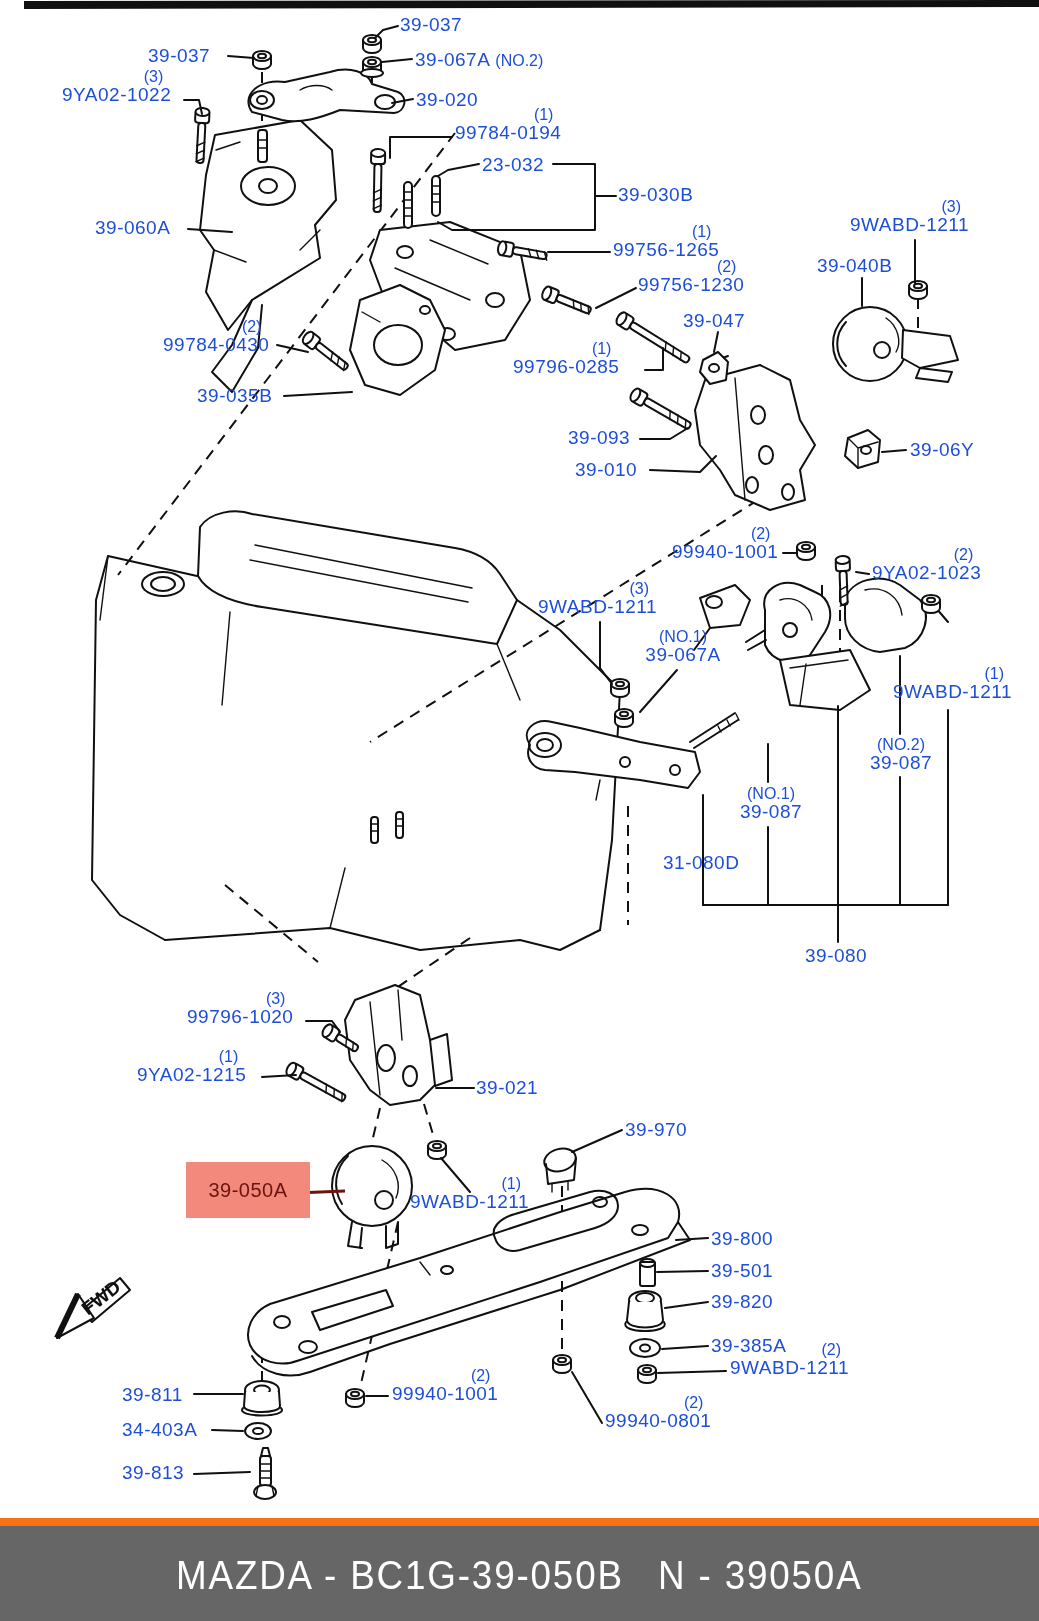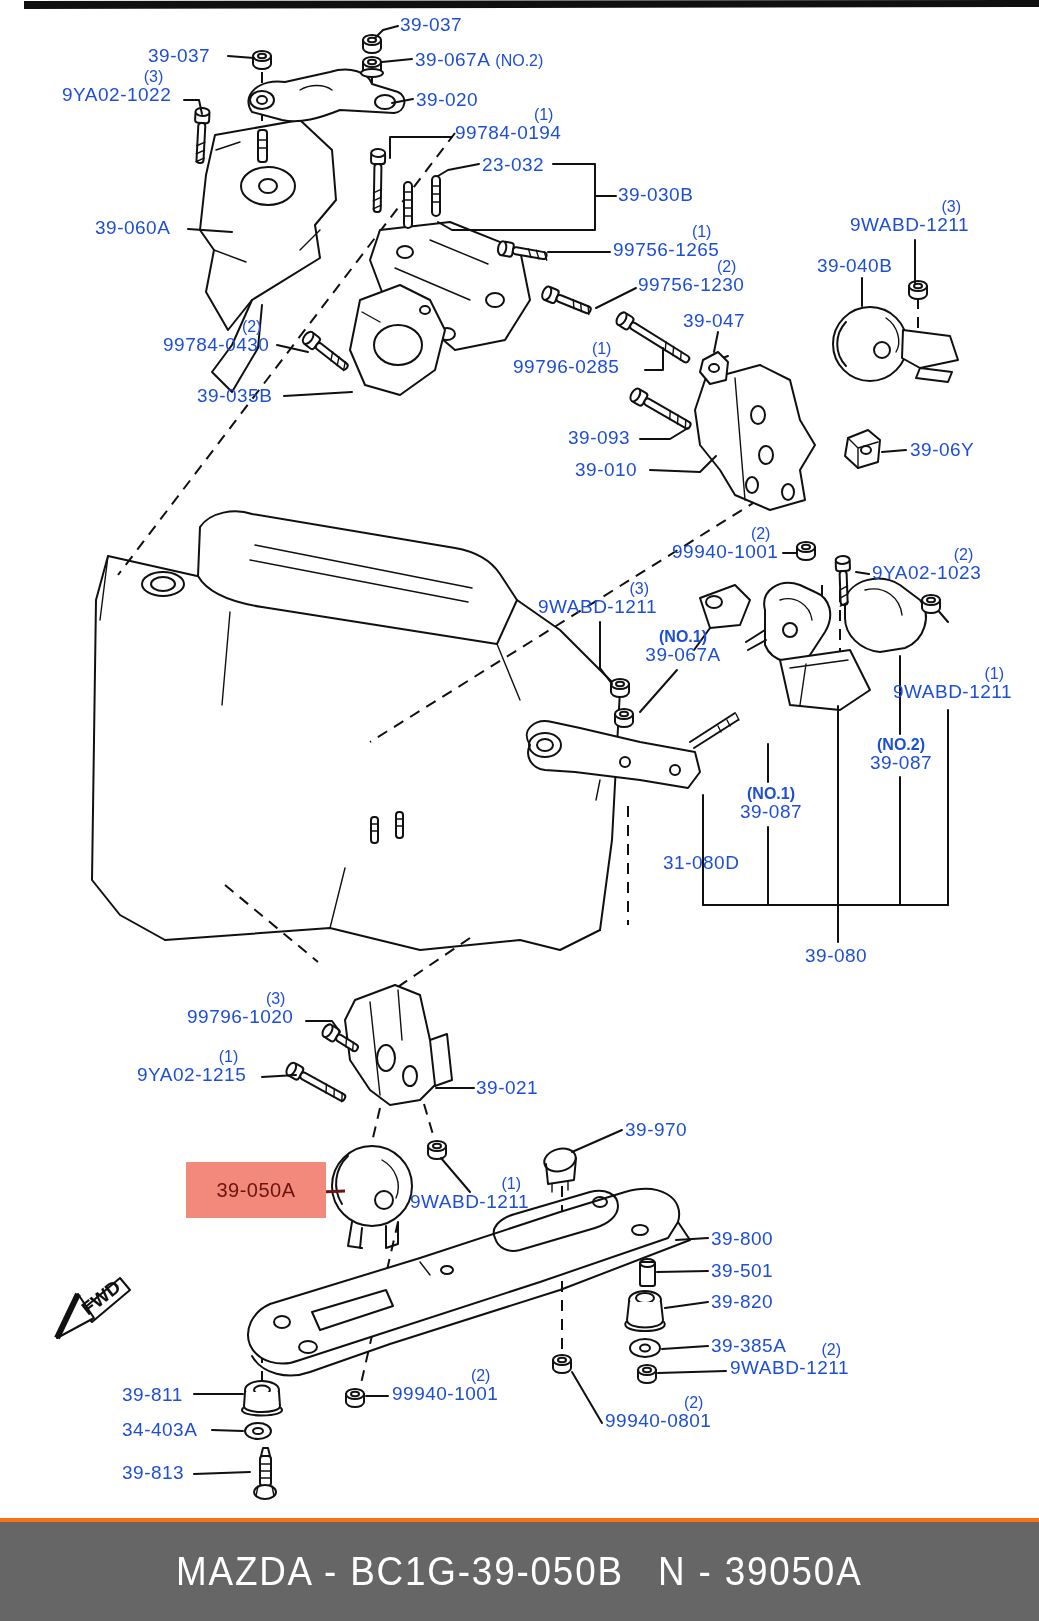--- a/index.html
+++ b/index.html
@@ -8,28 +8,28 @@
   .art{position:absolute;left:0;top:0;width:1039px;height:1621px;}
   svg *{vector-effect:none;}
   .ln{stroke:#101010;stroke-width:2;fill:none;stroke-linecap:round;stroke-linejoin:round;}
   .fw{fill:#ffffff;}
   .dash{stroke:#101010;stroke-width:2;fill:none;stroke-dasharray:11 8;}
   .thin{stroke-width:1.4;}
   .hlld{stroke:#6b1410;stroke-width:3;fill:none;}
   .blk{fill:#101010;stroke:none;}
   .lbl{position:absolute;color:#1d4ed8;font-size:19px;line-height:20px;letter-spacing:0.5px;white-space:nowrap;}
   .lbl .qty{font-size:16px;line-height:17px;text-align:right;padding-right:8px;letter-spacing:0;}
-  .lbl .note-top{font-size:16px;line-height:17px;text-align:center;letter-spacing:0;font-weight:bold;}
+  .lbl .note-top{font-size:16px;line-height:17px;text-align:center;letter-spacing:0;}
   .lbl .note-in{font-size:16px;margin-left:5px;letter-spacing:0;}
   .stack{text-align:center;}
-  .hl-box{position:absolute;left:186px;top:1162px;width:140px;height:56px;background:#f2897b;
+  .hl-box{position:absolute;left:186px;top:1162px;width:124px;height:56px;background:#f2897b;
           display:flex;align-items:center;justify-content:center;}
   .hl-box .num{color:#6b1410;font-size:20px;letter-spacing:0.5px;}
   .top-edge{position:absolute;left:0;top:0;width:1039px;height:10px;}
-  .footer{position:absolute;left:0;top:1518px;width:1039px;height:103px;background:#666666;border-top:4px solid #f97316;box-sizing:border-box;}
+  .footer{position:absolute;left:0;top:1518px;width:1039px;height:103px;background:#666666;border-top:8px solid #f97316;box-sizing:border-box;}
   .footer span{position:absolute;top:0;height:99px;line-height:99px;color:#ffffff;font-size:40px;
                letter-spacing:2px;transform:scaleX(0.92);transform-origin:left center;white-space:nowrap;}
   .footer .f-left{left:176px;}
   .footer .f-right{left:658px;}
 </style>
 </head>
 <body>
 
 <div class="page">
 

